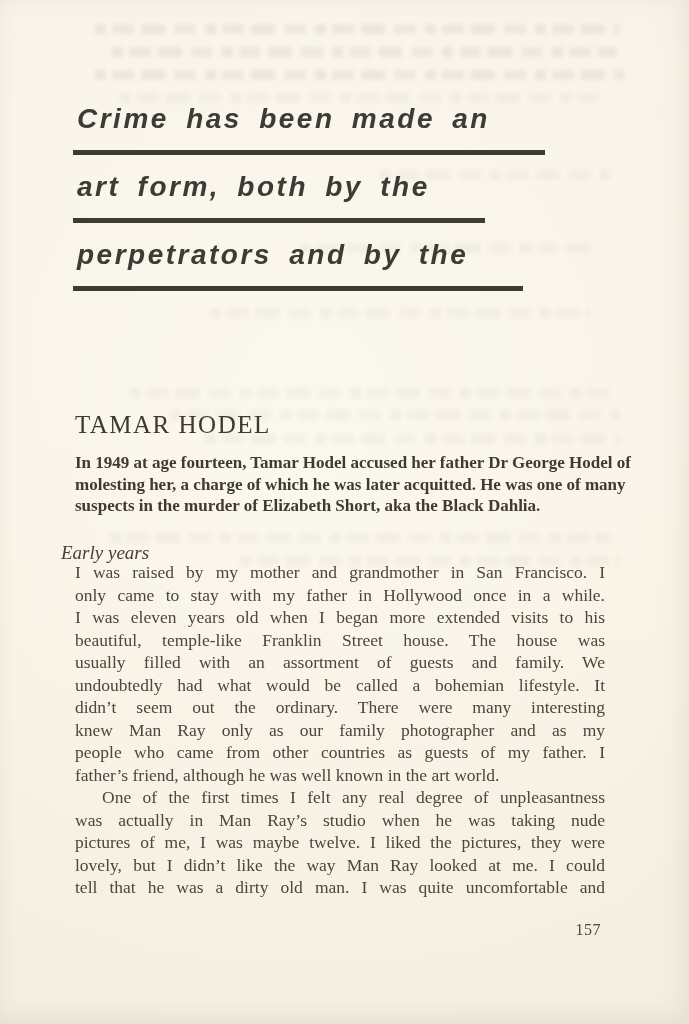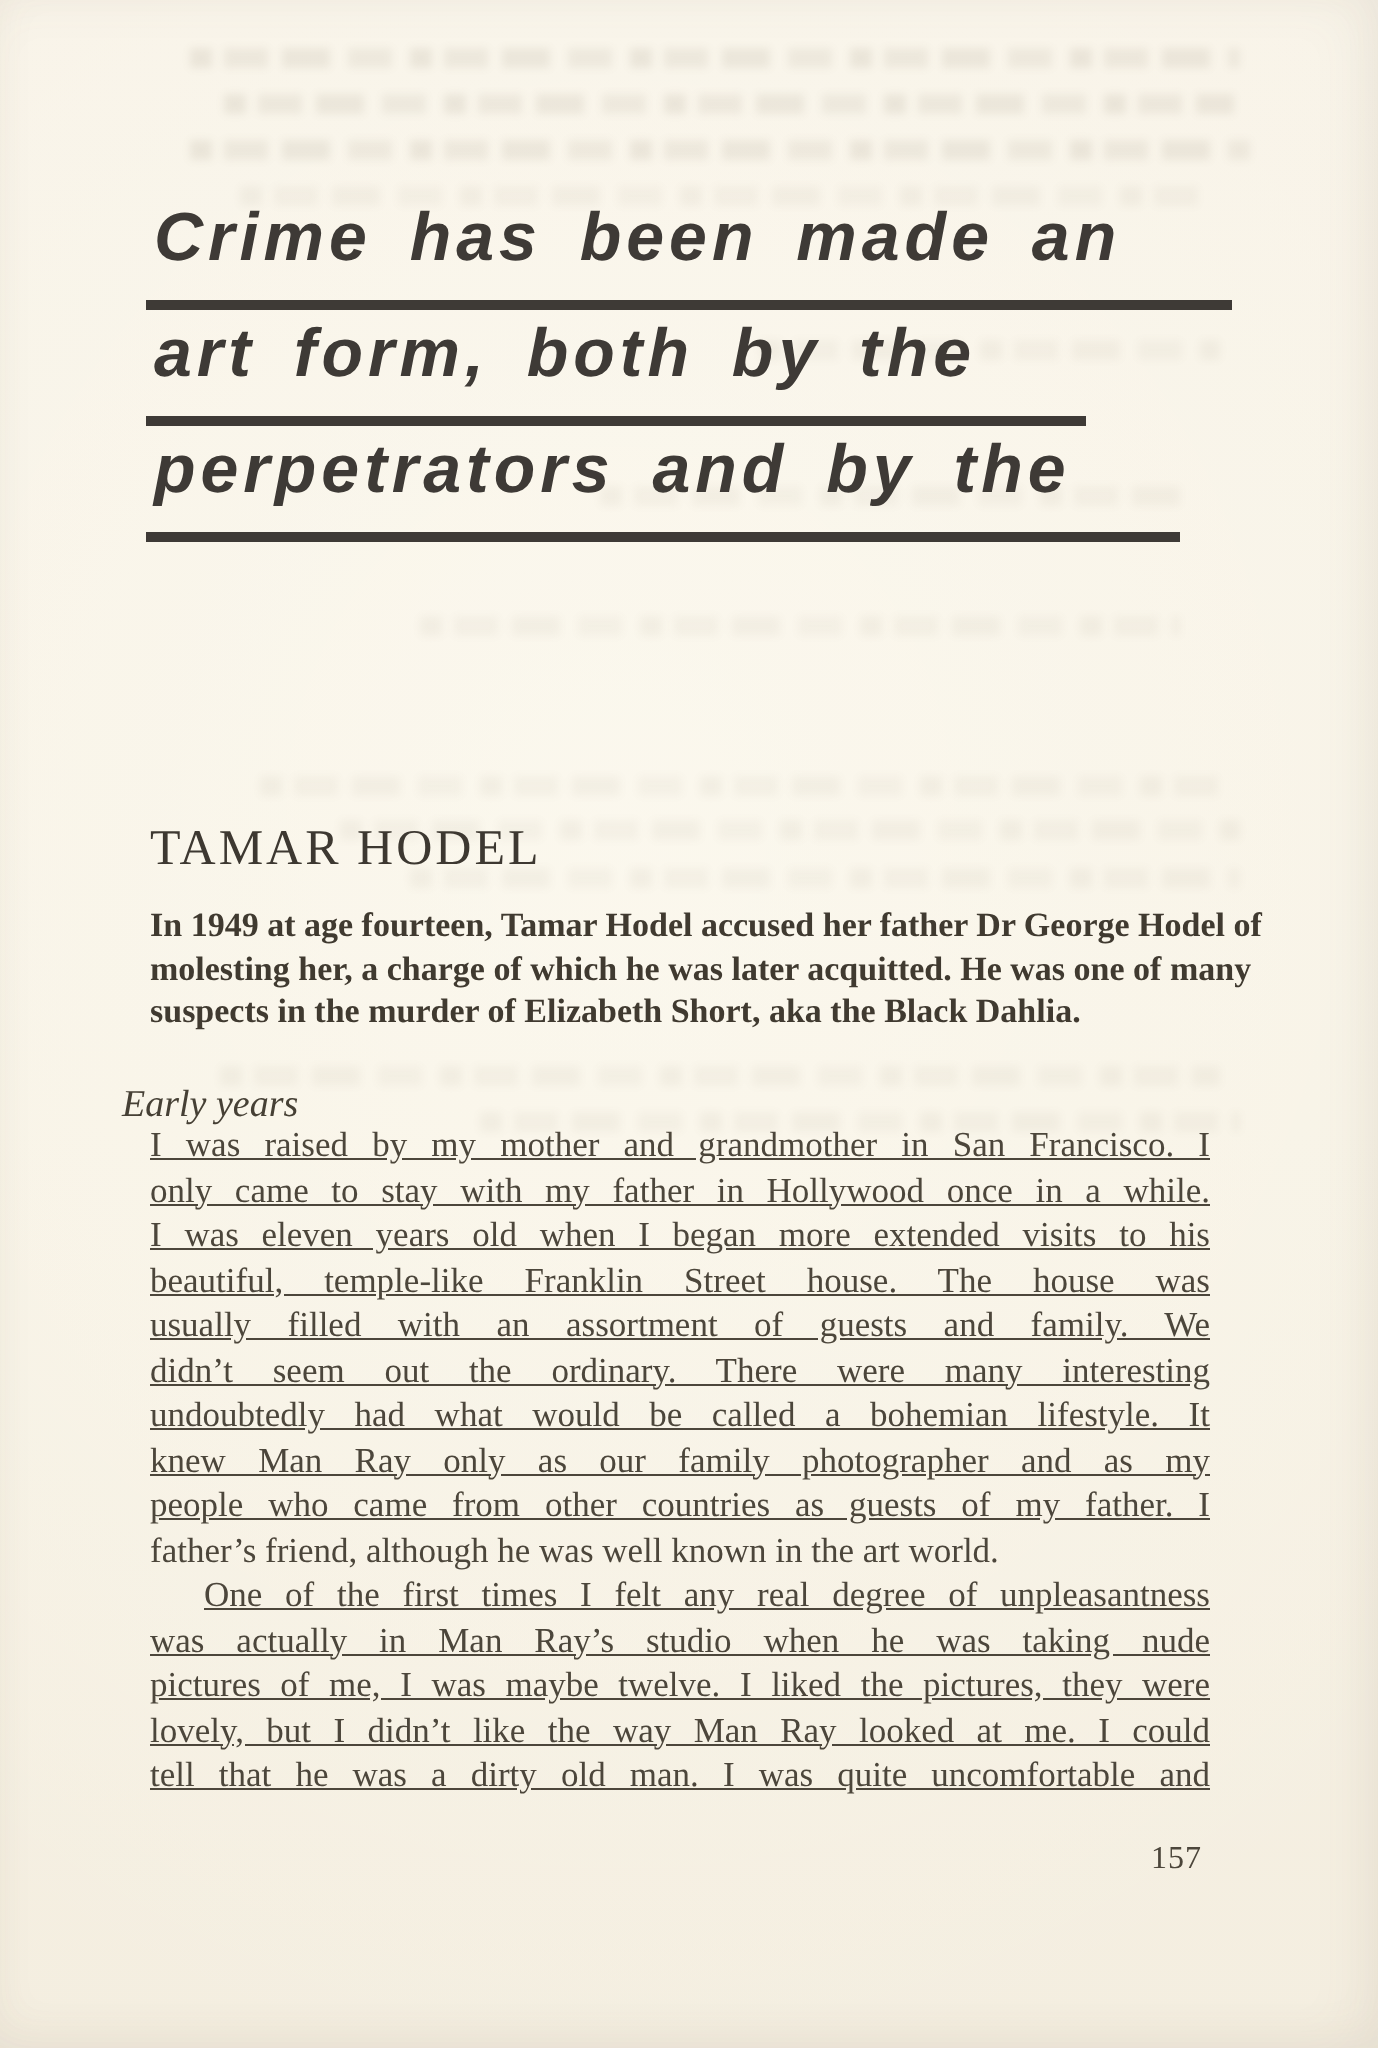--- a/index.html
+++ b/index.html
@@ -36,27 +36,28 @@
     position: absolute;
     left: 73px;
     top: 97px;
     width: 540px;
   }
   .pq-line {
     display: table;
     font-family: "Liberation Sans", sans-serif;
     font-style: italic;
     font-weight: 700;
-    font-size: 34px;
+    font-size: 28px;
     line-height: 44px;
     letter-spacing: 2.5px;
     word-spacing: 7px;
     color: #3e3a36;
     padding: 0 55px 9px 4px;
     border-bottom: 5px solid #3e3a36;
+    margin-bottom: 10px;
     white-space: nowrap;
   }
 
   .speaker {
     position: absolute;
     left: 75px;
     top: 411px;
     font-size: 25px;
     letter-spacing: 1.5px;
     color: #3d3831;
@@ -84,21 +85,21 @@
 
   .bodytext {
     position: absolute;
     left: 75px;
     top: 561px;
     width: 530px;
     font-size: 17.5px;
     color: #4c463b;
   }
   .bl { height: 22.5px; line-height: 22.5px; }
-  .jl { text-align: justify; text-align-last: justify; text-decoration: underline; }
+  .jl { text-align: justify; text-align-last: justify; }
   .indent { text-indent: 27px; }
 
   .pageno {
     position: absolute;
     top: 921px;
     right: 88px;
     font-size: 16px;
     color: #4c463b;
     letter-spacing: 0.5px;
   }
@@ -137,22 +138,22 @@
 
   <div class="section-heading">Early years</div>
 
   <div class="bodytext">
     <div>
       <div class="bl jl">I was raised by my mother and grandmother in San Francisco. I</div>
       <div class="bl jl">only came to stay with my father in Hollywood once in a while.</div>
       <div class="bl jl">I was eleven years old when I began more extended visits to his</div>
       <div class="bl jl">beautiful, temple-like Franklin Street house. The house was</div>
       <div class="bl jl">usually filled with an assortment of guests and family. We</div>
+      <div class="bl jl">undoubtedly had what would be called a bohemian lifestyle. It</div>
       <div class="bl jl">didn’t seem out the ordinary. There were many interesting</div>
-      <div class="bl jl">undoubtedly had what would be called a bohemian lifestyle. It</div>
       <div class="bl jl">knew Man Ray only as our family photographer and as my</div>
       <div class="bl jl">people who came from other countries as guests of my father. I</div>
       <div class="bl">father’s friend, although he was well known in the art world.</div>
     </div>
     <div>
       <div class="bl jl indent">One of the first times I felt any real degree of unpleasantness</div>
       <div class="bl jl">was actually in Man Ray’s studio when he was taking nude</div>
       <div class="bl jl">pictures of me, I was maybe twelve. I liked the pictures, they were</div>
       <div class="bl jl">lovely, but I didn’t like the way Man Ray looked at me. I could</div>
       <div class="bl jl">tell that he was a dirty old man. I was quite uncomfortable and</div>

